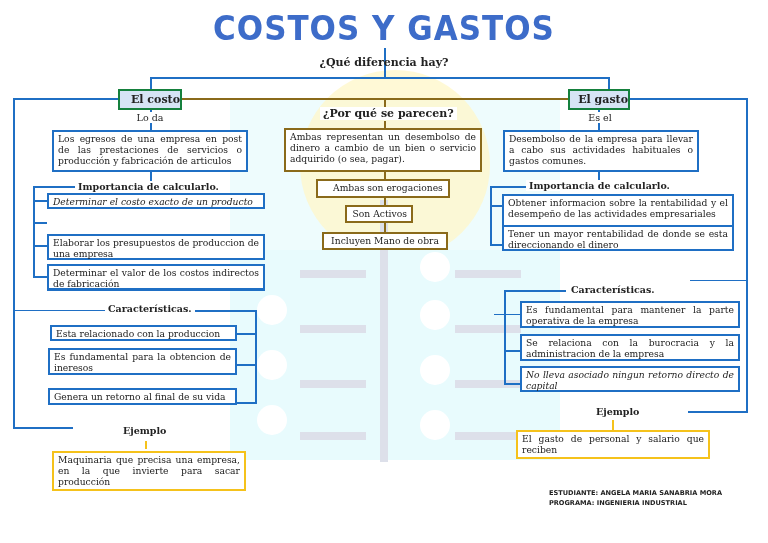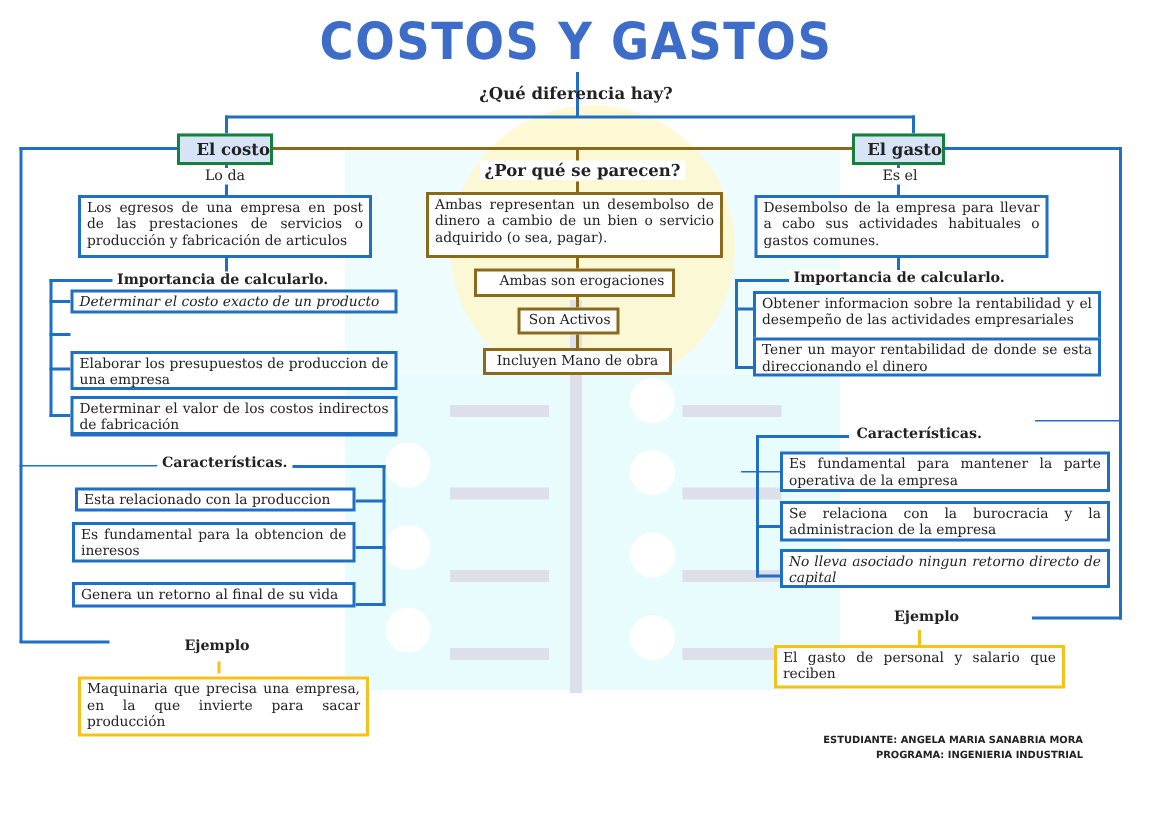--- a/index.html
+++ b/index.html
@@ -17,21 +17,21 @@
   
   .title{position:absolute;left:0;width:768px;top:10px;text-align:center;font-family:"DejaVu Sans","Liberation Sans",sans-serif;font-weight:bold;font-size:31px;letter-spacing:1px;color:#3d6cc9;transform:scaleY(1.1);}
   .subtitle{position:absolute;left:0;width:768px;top:56px;text-align:center;font-size:11px;font-weight:bold;}
   
   .box{position:absolute;background:#fff;border:2px solid #1f6fc4;font-size:9.2px;line-height:11px;padding:1px 4px;box-sizing:border-box;text-align:justify;}
   .box.bx{border-color:#8a6a1a;}
   .box.yl{border-color:#f5c21b;}
   .head{position:absolute;background:#d6e4f5;border:2px solid #15803d;font-size:11px;font-weight:bold;text-align:right;line-height:18px;box-sizing:border-box;}
   .lbl{position:absolute;font-size:9.5px;text-align:center;background:#fff;}
   .sec{position:absolute;font-size:9.5px;font-weight:bold;text-align:center;background:#fff;padding:0 3px;}
-  .footer{position:absolute;right:46px;top:488px;text-align:right;font-family:"DejaVu Sans","Liberation Sans",sans-serif;font-weight:bold;font-size:6.6px;line-height:10px;color:#222;}
+  .footer{position:absolute;right:46px;top:488px;font-family:"DejaVu Sans","Liberation Sans",sans-serif;font-weight:bold;font-size:6.6px;line-height:10px;color:#222;}
 </style>
 </head>
 <body>
 
 <div class="wm-panel2"></div>
 <div class="wm-sun"></div>
 <div class="wm-panel"></div>
 <div class="wm-bar" style="left:380px;top:200px;width:8px;height:262px;"></div>
 <div class="wm-bar" style="left:300px;top:270px;width:66px;height:8px;"></div>
 <div class="wm-bar" style="left:300px;top:325px;width:66px;height:8px;"></div>

